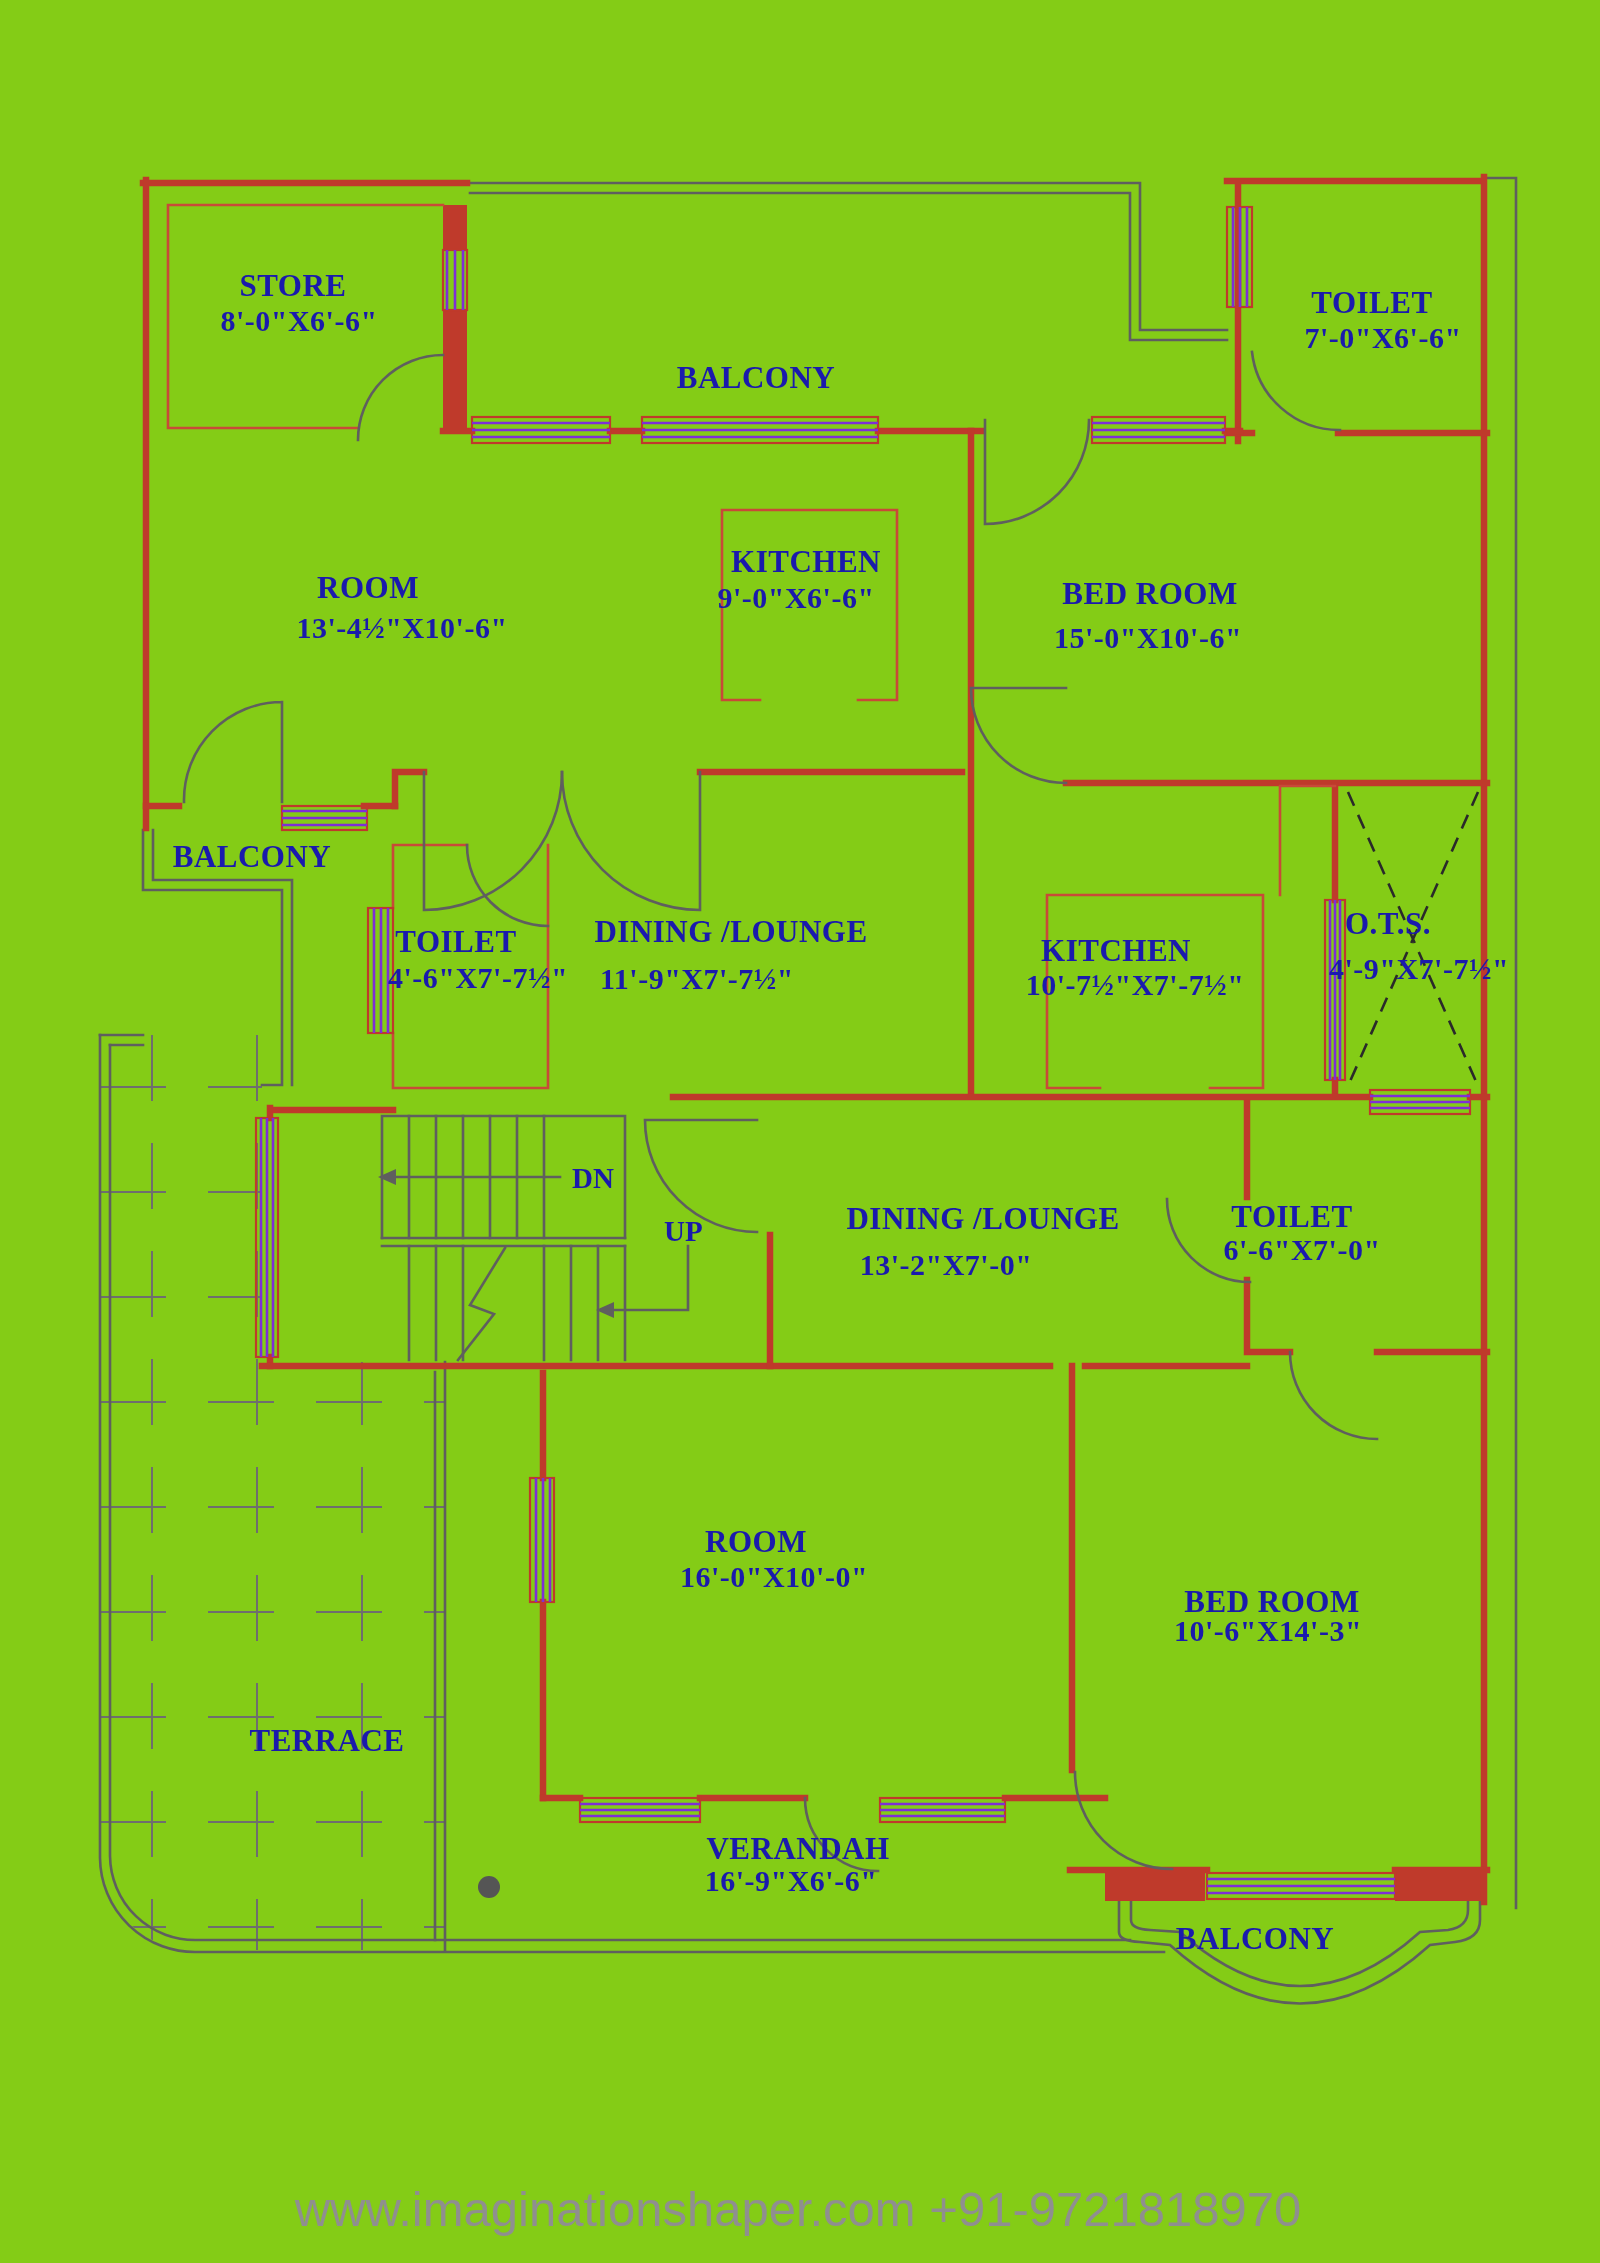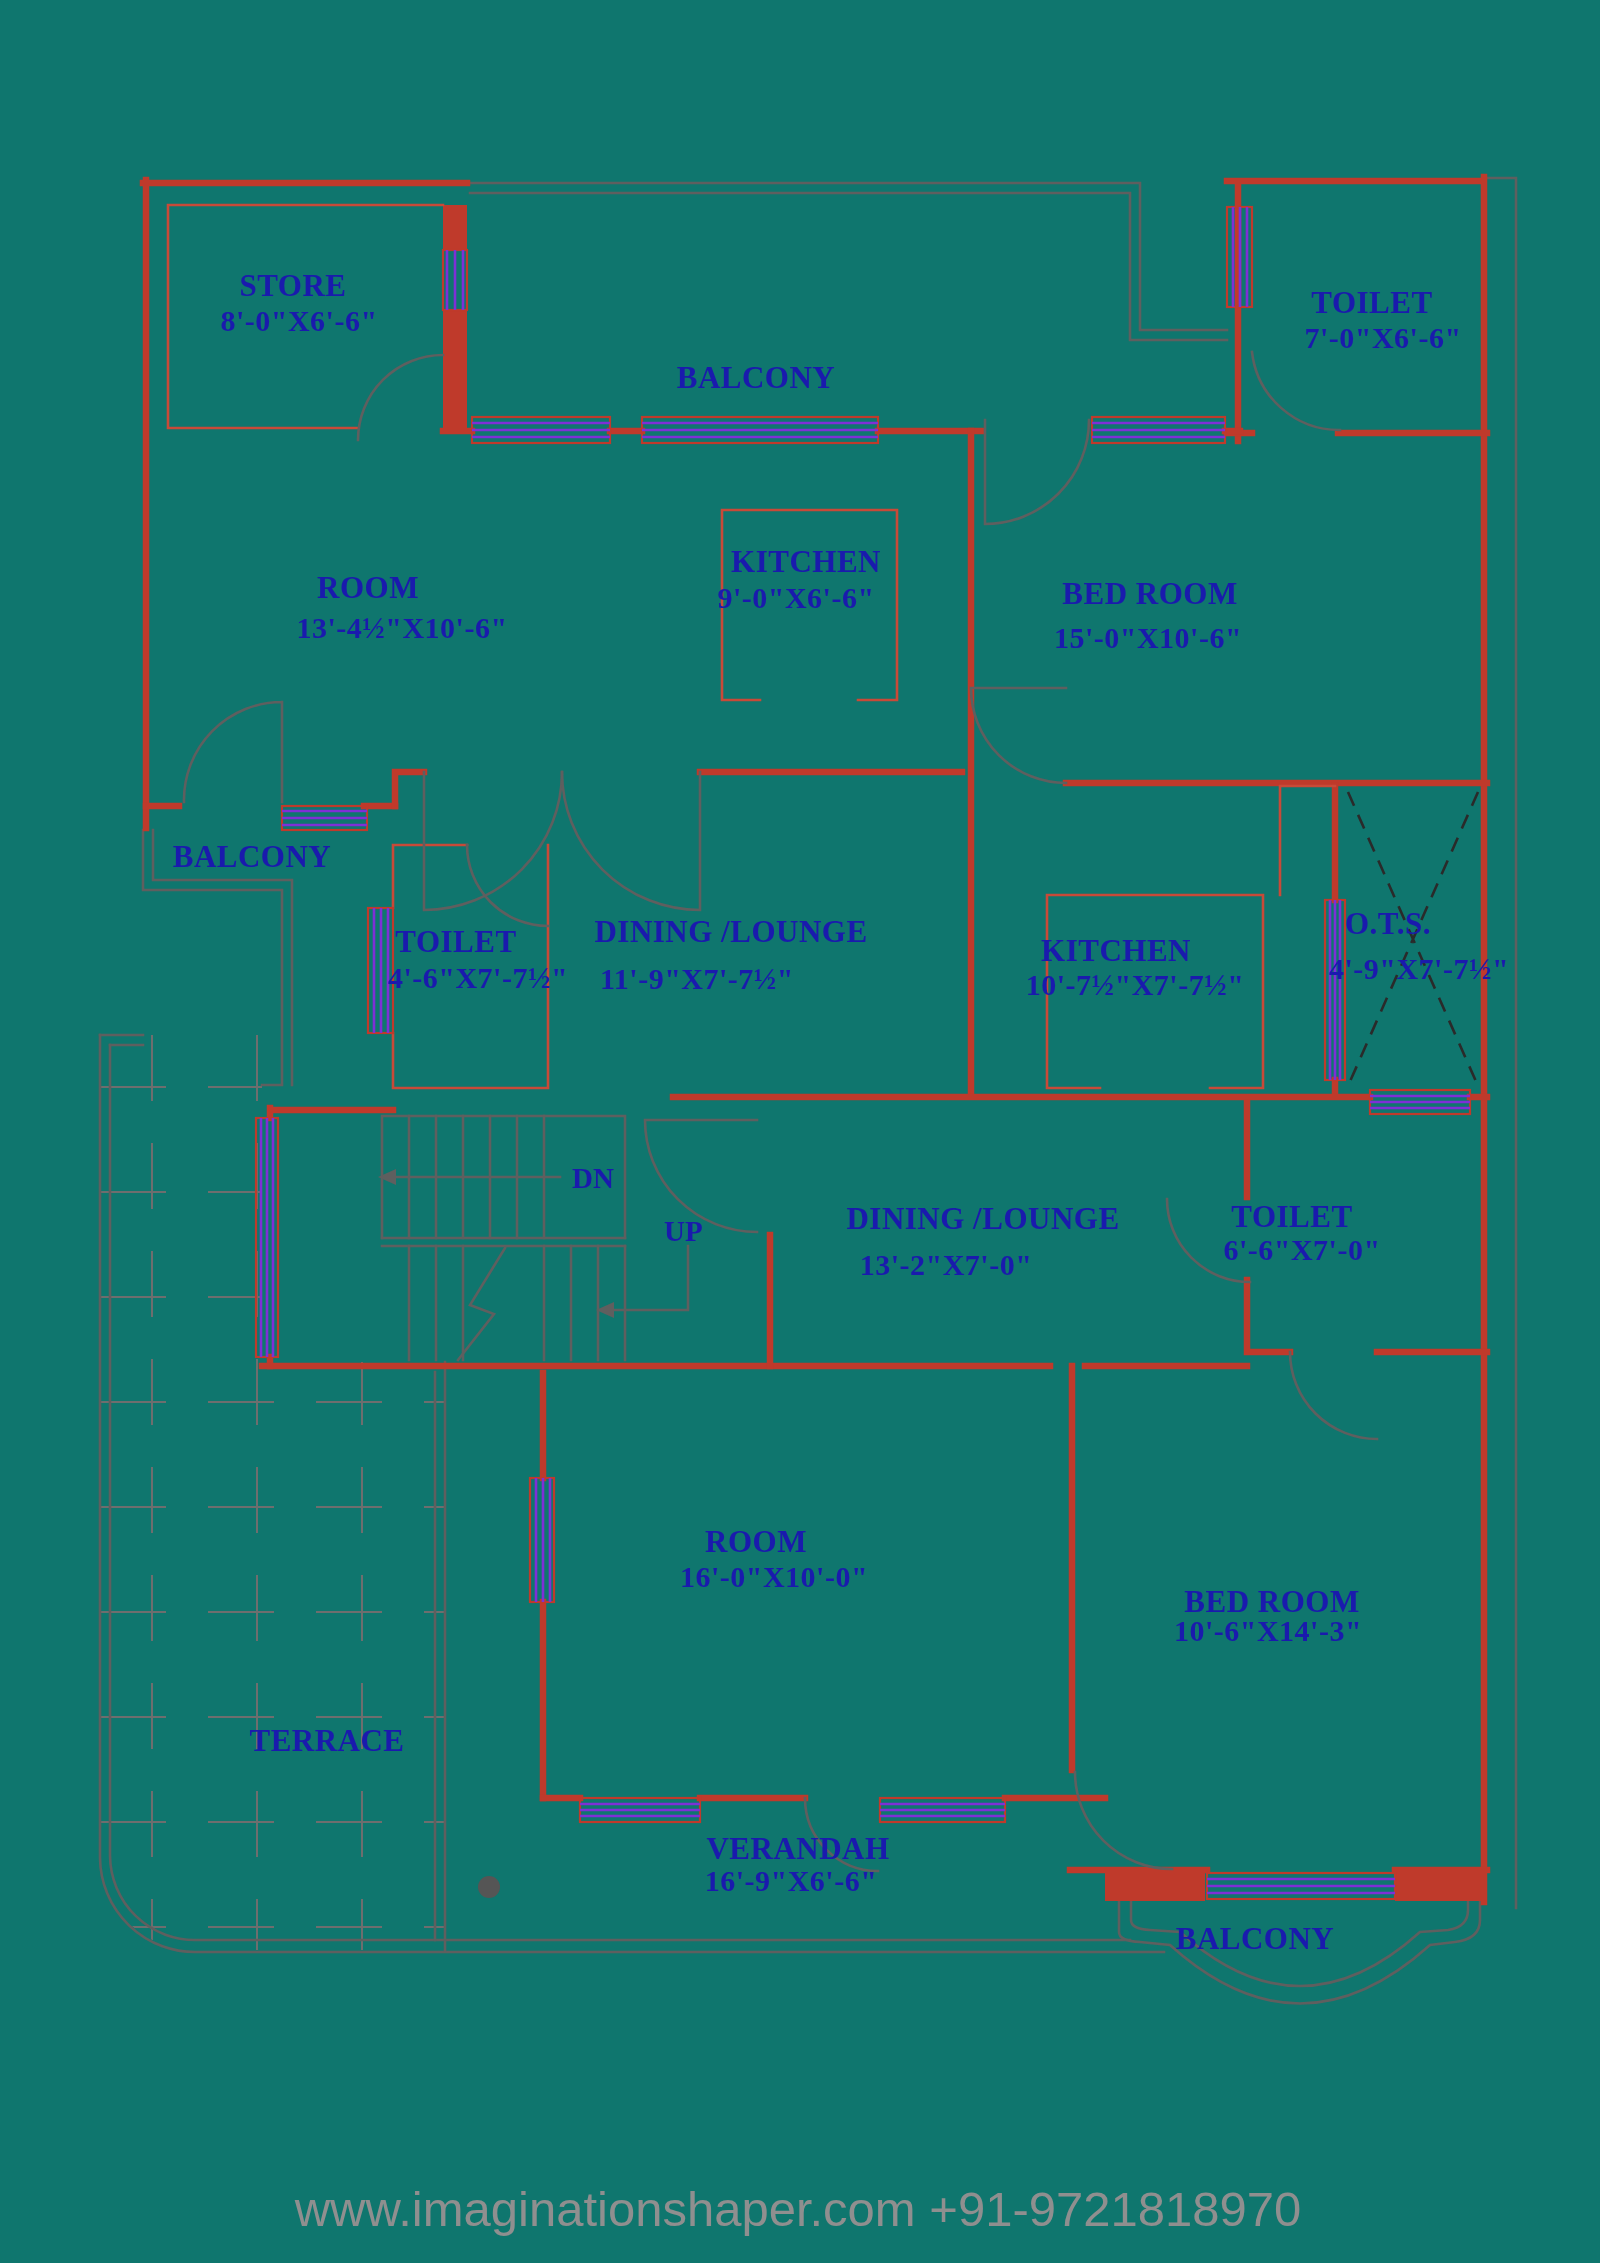--- a/index.html
+++ b/index.html
@@ -1,16 +1,16 @@
 <!DOCTYPE html>
 <html><head>
 <meta charset="utf-8">
 <style>
   html,body{margin:0;padding:0;background:#ffffff;}
-  .page{position:relative;width:1600px;height:2263px;background:#0f766e;overflow:hidden;
+  .page{position:relative;width:1600px;height:2263px;background:#84cc16;overflow:hidden;
         font-family:"Liberation Serif",serif;}
   svg{position:absolute;left:0;top:0;}
   .rname{font-family:"Liberation Serif",serif;font-weight:bold;font-size:31px;fill:#1a1aad;text-anchor:middle;letter-spacing:.5px;}
   .rdims{font-family:"Liberation Serif",serif;font-weight:bold;font-size:30px;fill:#1a1aad;text-anchor:middle;letter-spacing:.5px;}
   .stair-label{font-family:"Liberation Serif",serif;font-weight:bold;font-size:29px;fill:#1a1aad;text-anchor:start;}
   .watermark{font-family:"Liberation Sans",sans-serif;font-size:49px;fill:#8f8f8f;text-anchor:middle;letter-spacing:0px;}
   .wall{stroke:#bf3a2b;stroke-width:6.5;fill:none;stroke-linecap:square;}
   .wallthin{stroke:#c84a38;stroke-width:2.6;fill:none;stroke-linecap:square;}
   .gray{stroke:#5f5f5f;stroke-width:2.6;fill:none;stroke-linecap:square;}
   .grid{stroke:#6e6e6e;stroke-width:2;fill:none;}

